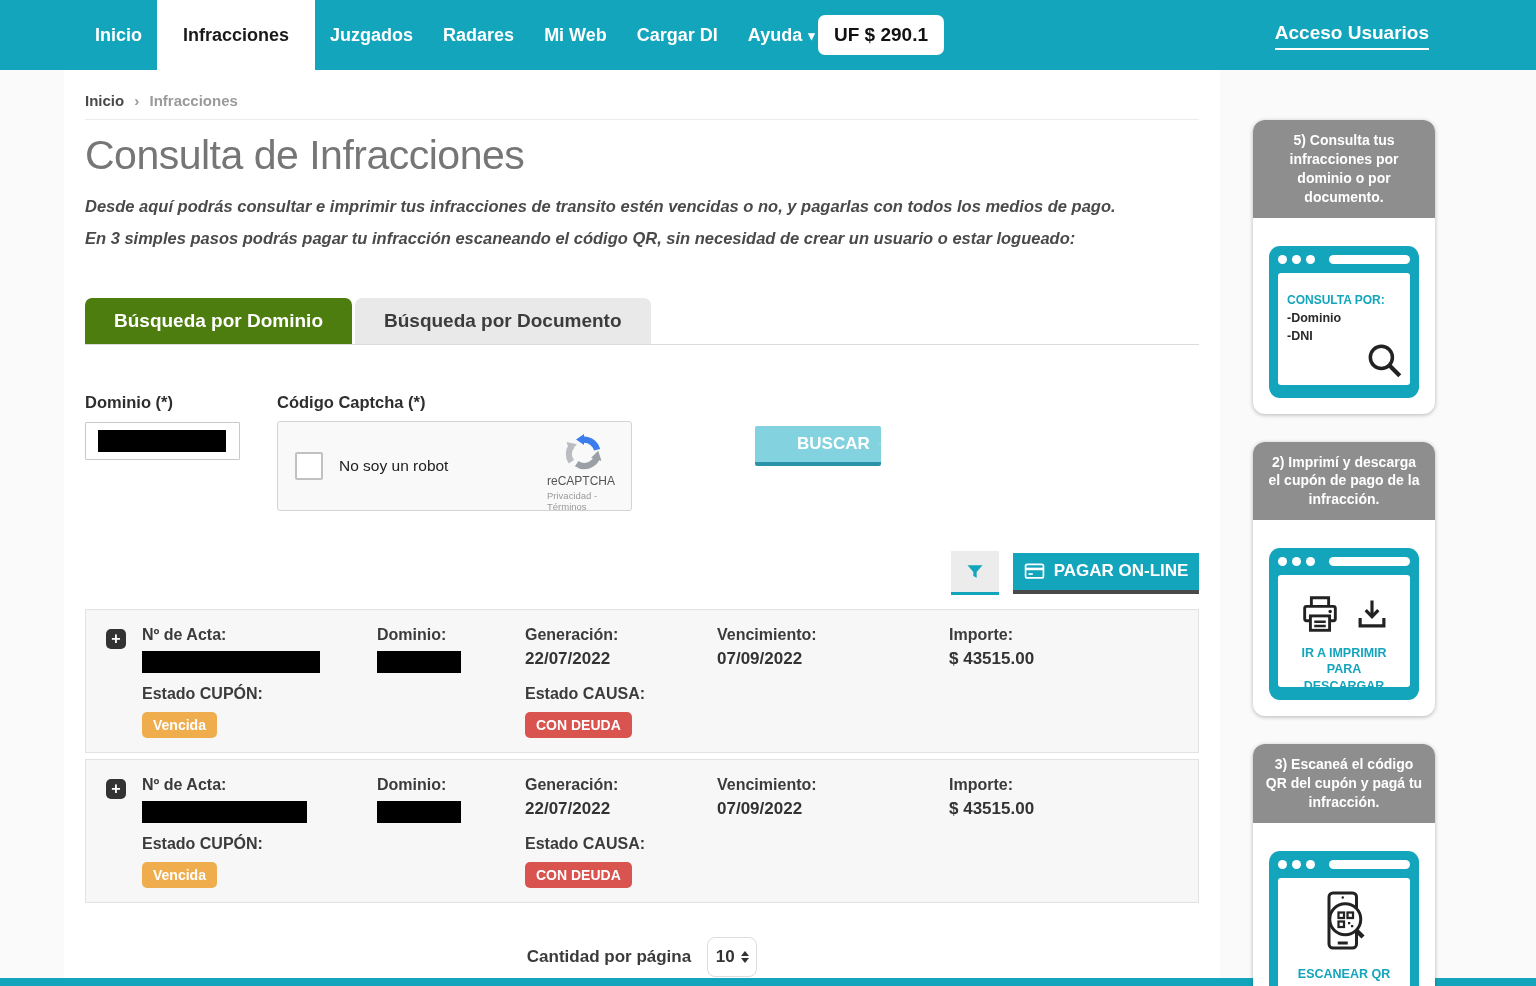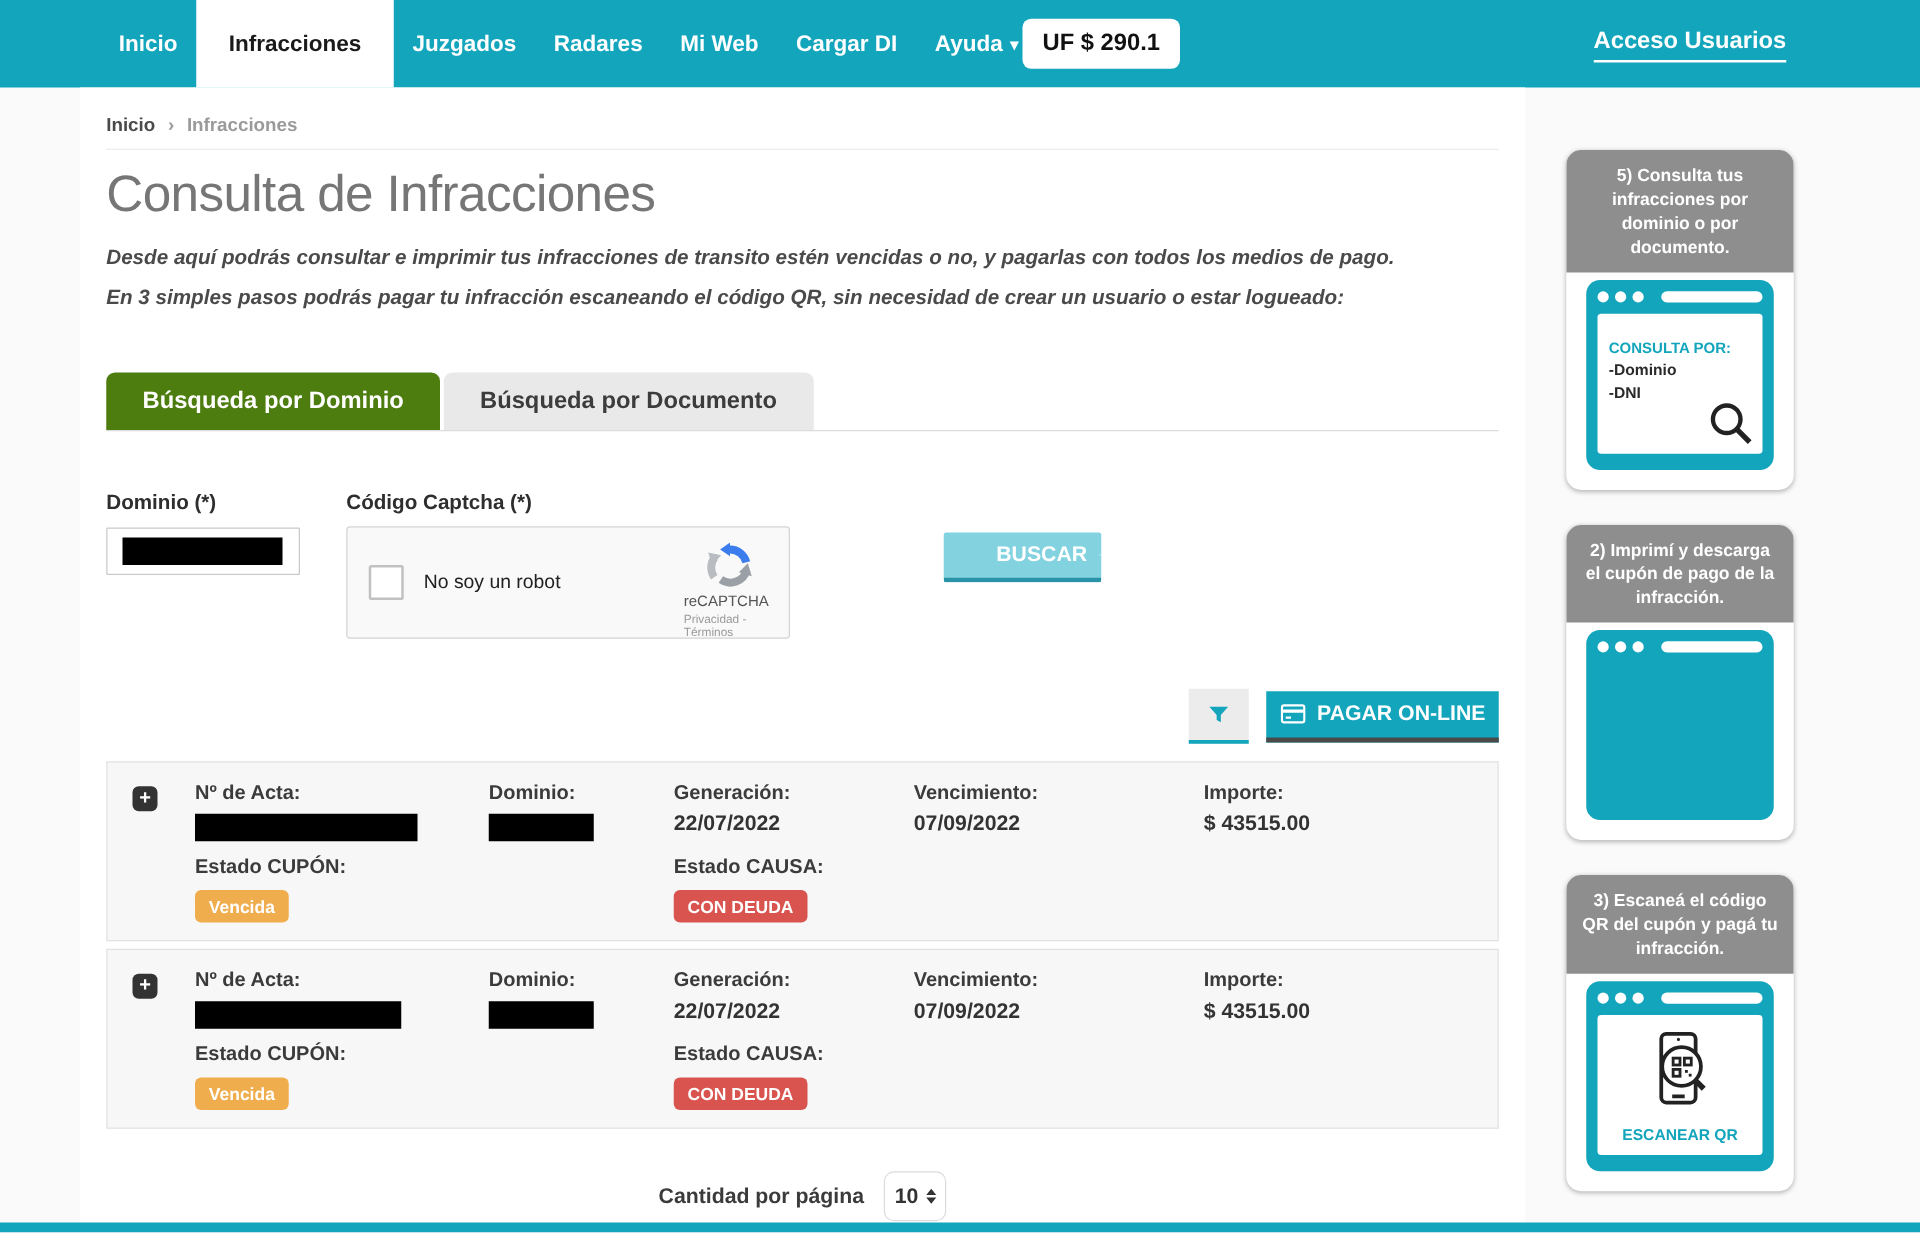--- a/index.html
+++ b/index.html
@@ -104,21 +104,21 @@
     padding:16px 20px 14px 20px; display:flex; min-height:134px;
   }
   .result-row + .result-row { margin-top:6px; }
   .expand-icon {
     width:20px; height:20px; background:#333; border-radius:5px; color:#fff;
     font-size:16px; font-weight:bold; line-height:19px; text-align:center;
     margin-top:3px; cursor:pointer; flex-shrink:0;
   }
   .col { font-size:16px; font-weight:bold; color:#3b3b3b; }
   .col .lbl { display:block; }
-  .col-acta { margin-left:30px; width:235px; }
+  .col-acta { margin-left:16px; width:235px; }
   .col-dominio { width:148px; }
   .col-gen { width:192px; }
   .col-venc { width:232px; }
   .col-imp { flex:1; }
   .val { display:block; margin-top:5px; font-size:17px; font-weight:bold; color:#333; }
   .bar-acta { width:178px; height:22px; margin-top:7px; }
   .bar-dom { width:84px; height:22px; margin-top:7px; }
   .sub-lbl { display:block; margin-top:12px; }
   .badge {
     display:inline-block; margin-top:9px; padding:5px 11px; border-radius:5px;
@@ -141,21 +141,21 @@
   
   .steps-col { position:absolute; left:1253px; top:50px; width:182px; z-index:3; }
   .step-card {
     background:#fff; border-radius:12px; box-shadow:0 1px 4px rgba(0,0,0,0.28);
     margin-bottom:28px; overflow:hidden;
   }
   .step-head {
     background:#8e8e8e; color:#fff; font-weight:bold; font-size:14px;
     text-align:center; line-height:1.35; padding:11px 12px;
   }
-  .step-body { padding:6px 16px 16px 16px; display:flex; justify-content:center; }
+  .step-body { padding:28px 16px 16px 16px; display:flex; justify-content:center; }
   .mockup { width:150px; height:152px; background:#13a5bc; border-radius:11px; padding:9px; }
   .mockup-bar { display:flex; align-items:center; }
   .dot { width:9px; height:9px; border-radius:50%; background:#fff; margin-right:5px; }
   .pill { flex:1; height:9px; background:#fff; border-radius:5px; margin-left:9px; }
   .mockup-inner { background:#fff; margin-top:9px; height:112px; border-radius:3px; position:relative; padding:8px 9px; }
   .consulta-title { color:#13a5bc; font-weight:bold; font-size:12px; margin-top:12px; }
   .consulta-line { color:#2a2a2a; font-weight:bold; font-size:12.5px; margin-top:4px; }
   .mock-magnifier { position:absolute; right:5px; bottom:4px; color:#222; }
   .icon-pair { display:flex; justify-content:center; align-items:center; gap:10px; margin-top:8px; }
   .mock-caption { text-align:center; color:#13a5bc; font-weight:bold; font-size:12.5px; line-height:1.3; margin-top:8px; }
@@ -351,20 +351,41 @@
     <div class="step-card">
       <div class="step-head">2) Imprimí y descarga el cupón de pago de la infracción.</div>
       <div class="step-body">
         <div class="mockup">
           <div class="mockup-bar">
             <span class="dot"></span>
             <span class="dot"></span>
             <span class="dot"></span>
             <span class="pill"></span>
           </div>
+          <div class="mockup-inner">
+            <div class="icon-pair">
+              <svg width="46" height="46" viewBox="0 0 24 24">
+                <path d="M7.5 8V3.5h9V8" fill="none" stroke="#222" stroke-width="1.5"></path>
+                <rect x="4" y="8" width="16" height="7.5" rx="1" fill="none" stroke="#222" stroke-width="1.5"></rect>
+                <rect x="7" y="13" width="10" height="7.5" fill="#fff" stroke="#222" stroke-width="1.5"></rect>
+                <line x1="9" y1="16" x2="15" y2="16" stroke="#222" stroke-width="1.3"></line>
+                <line x1="9" y1="18.2" x2="15" y2="18.2" stroke="#222" stroke-width="1.3"></line>
+                <circle cx="17.3" cy="10.7" r="0.9" fill="#222"></circle>
+              </svg>
+              <svg width="38" height="38" viewBox="0 0 24 24">
+                <line x1="12" y1="3.5" x2="12" y2="13" stroke="#222" stroke-width="2"></line>
+                <path d="M8 9.5l4 4.2 4-4.2" fill="none" stroke="#222" stroke-width="2"></path>
+                <path d="M4.5 14.5v5h15v-5" fill="none" stroke="#222" stroke-width="2"></path>
+              </svg>
+            </div>
+            <div class="mock-caption">
+              <div>IR A IMPRIMIR</div>
+              <div>PARA DESCARGAR</div>
+            </div>
+          </div>
         </div>
       </div>
     </div>
 
     <div class="step-card">
       <div class="step-head">3) Escaneá el código QR del cupón y pagá tu infracción.</div>
       <div class="step-body">
         <div class="mockup">
           <div class="mockup-bar">
             <span class="dot"></span>

